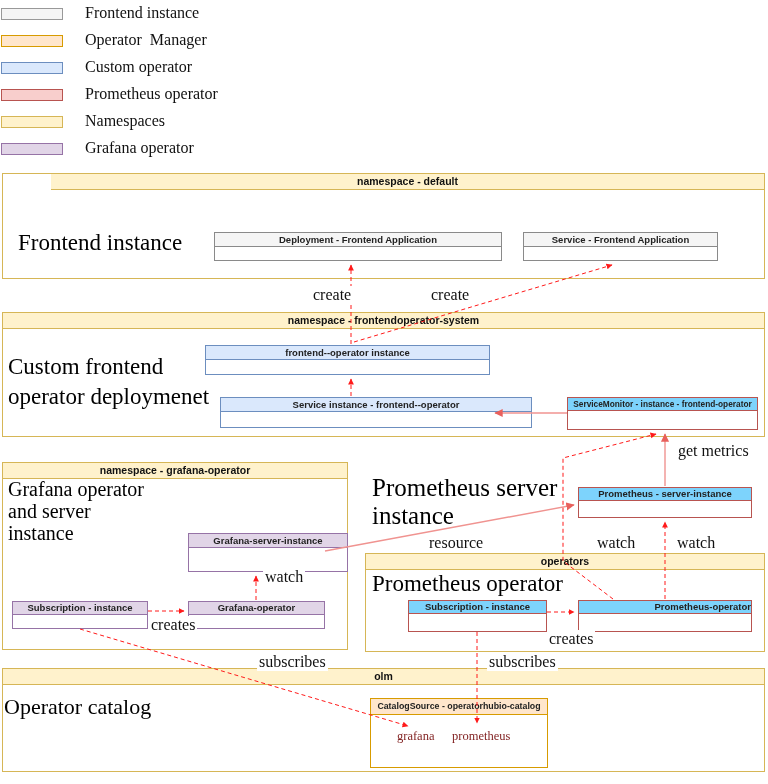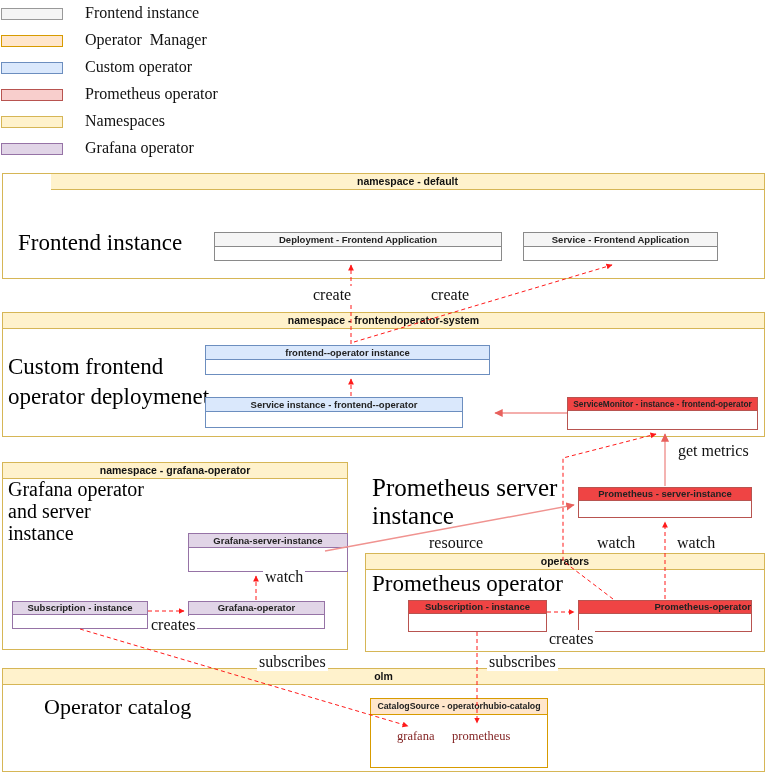--- a/index.html
+++ b/index.html
@@ -20,21 +20,21 @@
   
   .title{position:absolute;color:#000;font-family:"Liberation Serif",serif;}
 
   
   .ebox{position:absolute;display:flex;flex-direction:column;box-sizing:border-box;background:#fff;}
   .ebox .hd{font-family:"Liberation Sans",sans-serif;font-weight:bold;font-size:9.5px;
             text-align:center;overflow:hidden;white-space:nowrap;}
   .ebox .bd{flex:1;background:#fff;}
   .gray   {border:1px solid #8a8a8a;} .gray  .hd{background:#f5f5f5;border-bottom:1px solid #8a8a8a;color:#222;}
   .blue   {border:1px solid #6c8ebf;} .blue  .hd{background:#dae8fc;border-bottom:1px solid #6c8ebf;color:#222;}
-  .redb   {border:1px solid #b85450;} .redb  .hd{background:#ef4444;border-bottom:1px solid #b85450;color:#222;}
+  .redb   {border:1px solid #b85450;} .redb  .hd{background:#7dd3fc;border-bottom:1px solid #b85450;color:#222;}
   .purple {border:1px solid #9673a6;} .purple .hd{background:#e1d5e7;border-bottom:1px solid #9673a6;color:#222;}
   .orange {border:1px solid #d79b00;} .orange .hd{background:#ffe6cc;border-bottom:1px solid #d79b00;color:#222;}
   .fs85 .hd{font-size:8.3px;}
   .fs9  .hd{font-size:8.8px;}
 
   
   .elabel{position:absolute;font-size:16px;color:#111;background:#fff;padding:0 2px;white-space:nowrap;}
 
   
   .cat-item{position:absolute;font-size:12.5px;color:#7f1d1d;}
@@ -89,36 +89,36 @@
   </div>
   <div class="sec" style="left:2px;top:668px;width:763px;height:104px;">
     <div class="sec-h">olm</div>
   </div>
 
   <div class="title" style="left:18px;top:230px;font-size:23px;">Frontend instance</div>
   <div class="title" style="left:8px;top:352px;width:220px;font-size:23px;line-height:30px;">Custom frontend operator deploymenet</div>
   <div class="title" style="left:8px;top:478px;width:140px;font-size:20px;line-height:22px;">Grafana operator and server instance</div>
   <div class="title" style="left:372px;top:474px;width:210px;font-size:25px;line-height:28px;">Prometheus server instance</div>
   <div class="title" style="left:372px;top:571px;font-size:23px;">Prometheus operator</div>
-  <div class="title" style="left:4px;top:694px;font-size:22px;padding-left:40px;">Operator catalog</div>
+  <div class="title" style="left:4px;top:694px;font-size:22px;">Operator catalog</div>
 
   <div class="ebox gray" style="left:214px;top:232px;width:288px;height:29px;">
     <div class="hd" style="height:13px;line-height:13px;">Deployment - Frontend Application</div>
     <div class="bd"></div>
   </div>
   <div class="ebox gray" style="left:523px;top:232px;width:195px;height:29px;">
     <div class="hd" style="height:13px;line-height:13px;">Service - Frontend Application</div>
     <div class="bd"></div>
   </div>
 
   <div class="ebox blue" style="left:205px;top:345px;width:285px;height:30px;">
     <div class="hd" style="height:13px;line-height:13px;">frontend--operator instance</div>
     <div class="bd"></div>
   </div>
-  <div class="ebox blue" style="left:205px;top:397px;width:258px;height:31px;">
+  <div class="ebox blue" style="left:220px;top:397px;width:312px;height:31px;">
     <div class="hd" style="height:13px;line-height:13px;">Service instance - frontend--operator</div>
     <div class="bd"></div>
   </div>
   <div class="ebox redb fs85" style="left:567px;top:397px;width:191px;height:33px;">
     <div class="hd" style="height:12px;line-height:12px;">ServiceMonitor - instance - frontend-operator</div>
     <div class="bd"></div>
   </div>
 
   <div class="ebox purple" style="left:188px;top:533px;width:160px;height:39px;">
     <div class="hd" style="height:13px;line-height:13px;">Grafana-server-instance</div>

